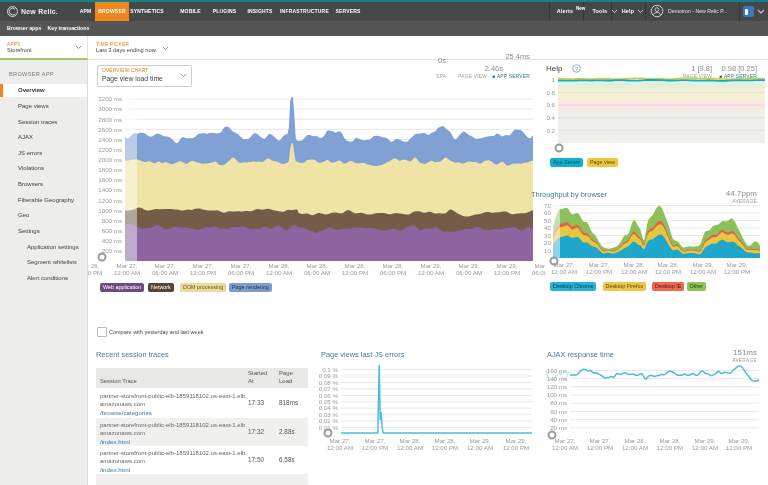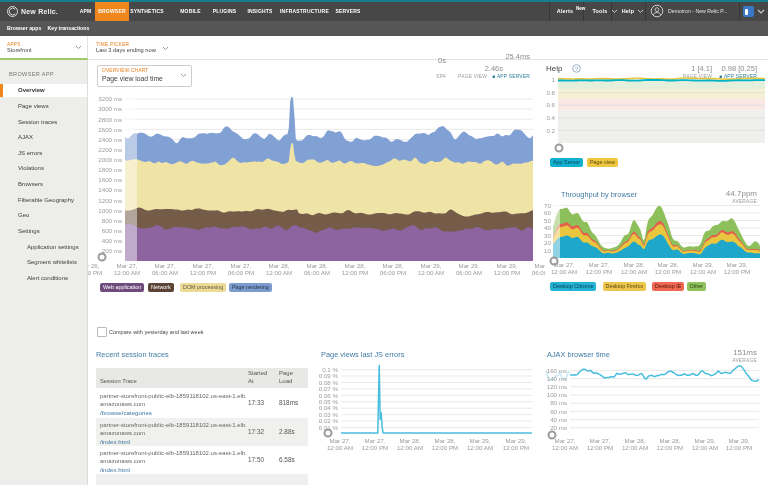--- a/index.html
+++ b/index.html
@@ -174,21 +174,21 @@
 <div class="chip" style="left:100px;top:283px;background:#6f4a7d;color:#fff">Web application</div>
 <div class="chip" style="left:148px;top:283px;background:#5b4336;color:#fff">Network</div>
 <div class="chip" style="left:180px;top:283px;background:#ecda96">DOM processing</div>
 <div class="chip" style="left:229px;top:283px;background:#7b9ccd;color:#28344d">Page rendering</div>
 
 <div class="abs" style="left:546px;top:64px;font-size:8px;color:#444">Help</div>
 <svg class="abs" style="left:572px;top:64px" width="9" height="9" viewBox="0 0 9 9">
 <circle cx="4.5" cy="4.5" r="3.8" fill="none" stroke="#8aa7c2" stroke-width="0.9"></circle>
 <text x="4.5" y="6.8" font-size="6" fill="#8aa7c2" text-anchor="middle" font-family="Liberation Sans">?</text>
 </svg>
-<div class="bigval" style="left:652px;top:64px;width:60px">1 [4.1]</div>
+<div class="bigval" style="left:652px;top:64px;width:60px">1 [9.8]</div>
 <div class="lbl" style="left:652px;top:74px;width:60px">PAGE VIEW</div>
 <div class="bigval" style="left:697px;top:64px;width:60px">0.98 [0.25]</div>
 <div class="lbl" style="left:697px;top:74px;width:60px;color:#2b7b99">■ APP SERVER</div>
 <svg class="abs" style="left:538px;top:76px" width="230" height="82" viewBox="0 0 230 82">
 <rect x="20" y="5" width="207" height="62" fill="#efefed"></rect>
 <rect x="20" y="5" width="207" height="8" fill="#e4f0dc"></rect>
 <rect x="20" y="13" width="207" height="10" fill="#f6f1d4"></rect>
 <rect x="20" y="23" width="207" height="11" fill="#f9e8e4"></rect>
 <g stroke="#dddddb" stroke-width="0.8">
       <line x1="20" y1="4.0" x2="227" y2="4.0"></line>
@@ -204,21 +204,21 @@
       <text x="17" y="18.8">0.8</text>
       <text x="17" y="31.4">0.6</text>
       <text x="17" y="44.0">0.4</text>
       <text x="17" y="56.6">0.2</text>
     </g>
 <circle cx="21" cy="72" r="3.5" fill="#fcfcfc" stroke="#9b9b9b" stroke-width="2"></circle>
 </svg>
 <div class="chip" style="left:550px;top:157.5px;background:#12b0d0;color:#0a4a55">App Server</div>
 <div class="chip" style="left:587px;top:157.5px;background:#eec73e;color:#5a4a10">Page view</div>
 
-<div class="title" style="left:561px;top:190px">Throughput by browser</div>
+<div class="title" style="left:531px;top:190px">Throughput by browser</div>
 <div class="bigval" style="left:697px;top:189px;width:60px;font-size:8px">44.7ppm</div>
 <div class="lbl" style="left:697px;top:199px;width:60px">AVERAGE</div>
 <svg class="abs" style="left:538px;top:202px" width="230" height="66" viewBox="0 0 230 66">
 <g stroke="#e9e9e7" stroke-width="1">
       <line x1="15" y1="48.5" x2="222" y2="48.5"></line>
       <line x1="15" y1="41.0" x2="222" y2="41.0"></line>
       <line x1="15" y1="33.5" x2="222" y2="33.5"></line>
       <line x1="15" y1="26.0" x2="222" y2="26.0"></line>
       <line x1="15" y1="18.5" x2="222" y2="18.5"></line>
       <line x1="15" y1="11.0" x2="222" y2="11.0"></line>
@@ -303,21 +303,21 @@
     </g>
 <circle cx="10" cy="73" r="3.5" fill="#fcfcfc" stroke="#9b9b9b" stroke-width="2"></circle>
 </svg>
 <div class="xl" style="left:316px;top:438px">Mar 27,<br>12:00 AM</div>
 <div class="xl" style="left:351px;top:438px">Mar 27,<br>12:00 PM</div>
 <div class="xl" style="left:386px;top:438px">Mar 28,<br>12:00 AM</div>
 <div class="xl" style="left:421px;top:438px">Mar 28,<br>12:00 PM</div>
 <div class="xl" style="left:456px;top:438px">Mar 29,<br>12:00 AM</div>
 <div class="xl" style="left:492px;top:438px">Mar 29,<br>12:00 PM</div>
 
-<div class="title" style="left:547px;top:350px">AJAX browser time</div>
+<div class="title" style="left:547px;top:350px">AJAX response time</div>
 <div class="bigval" style="left:697px;top:348px;width:60px;font-size:8px">151ms</div>
 <div class="lbl" style="left:697px;top:358px;width:60px">AVERAGE</div>
 <svg class="abs" style="left:538px;top:356px" width="230" height="86" viewBox="0 0 230 86">
 <g stroke="#e9e9e7" stroke-width="1">
       <line x1="32" y1="71.8" x2="221" y2="71.8"></line>
       <line x1="32" y1="63.6" x2="221" y2="63.6"></line>
       <line x1="32" y1="55.4" x2="221" y2="55.4"></line>
       <line x1="32" y1="47.2" x2="221" y2="47.2"></line>
       <line x1="32" y1="39.0" x2="221" y2="39.0"></line>
       <line x1="32" y1="30.8" x2="221" y2="30.8"></line>

